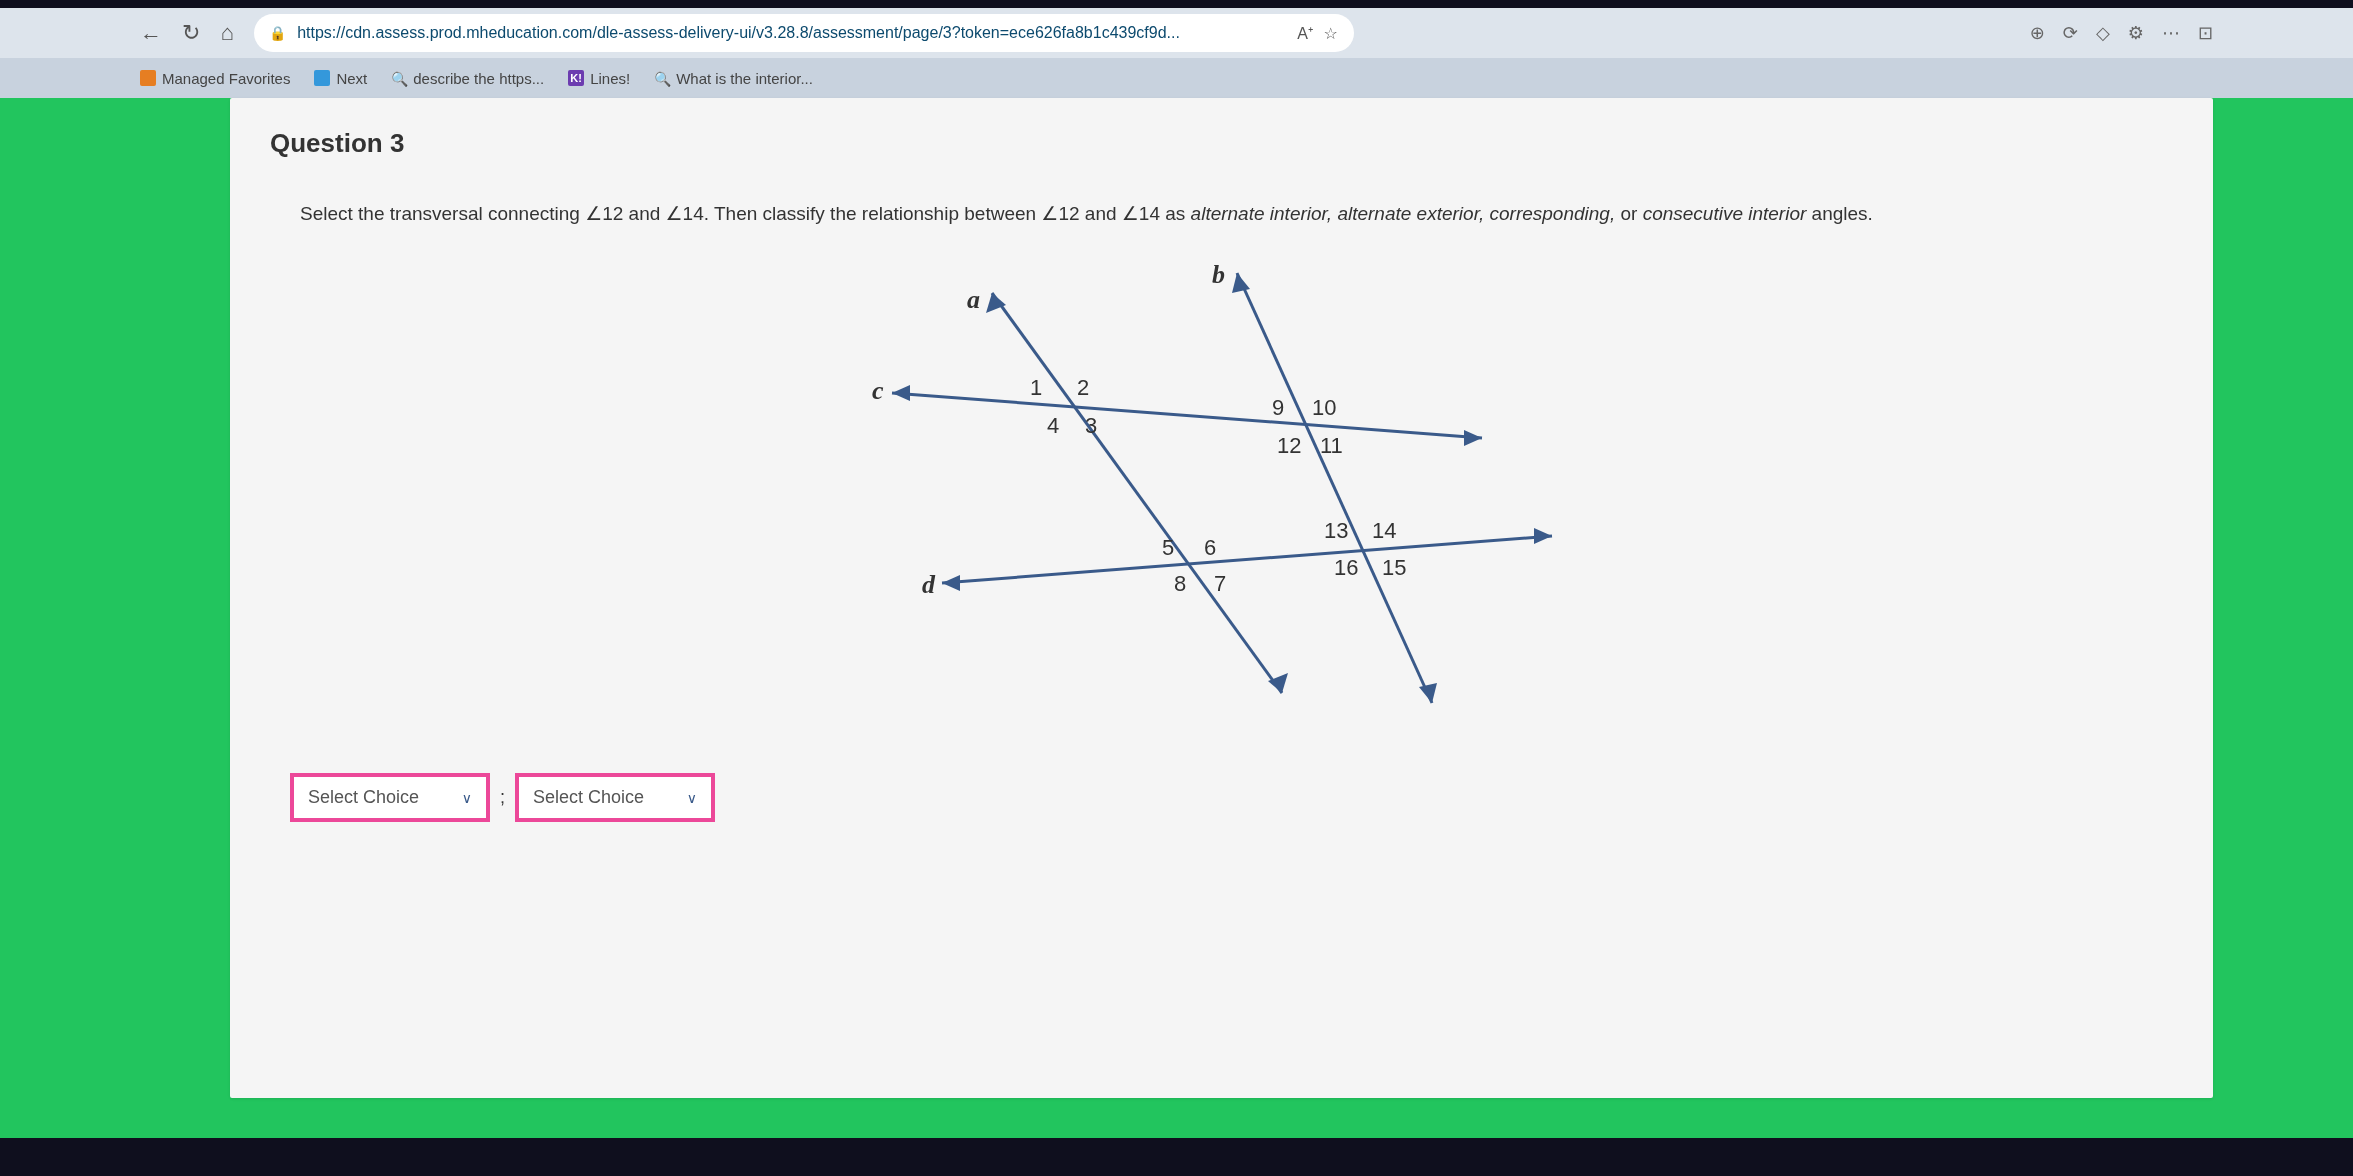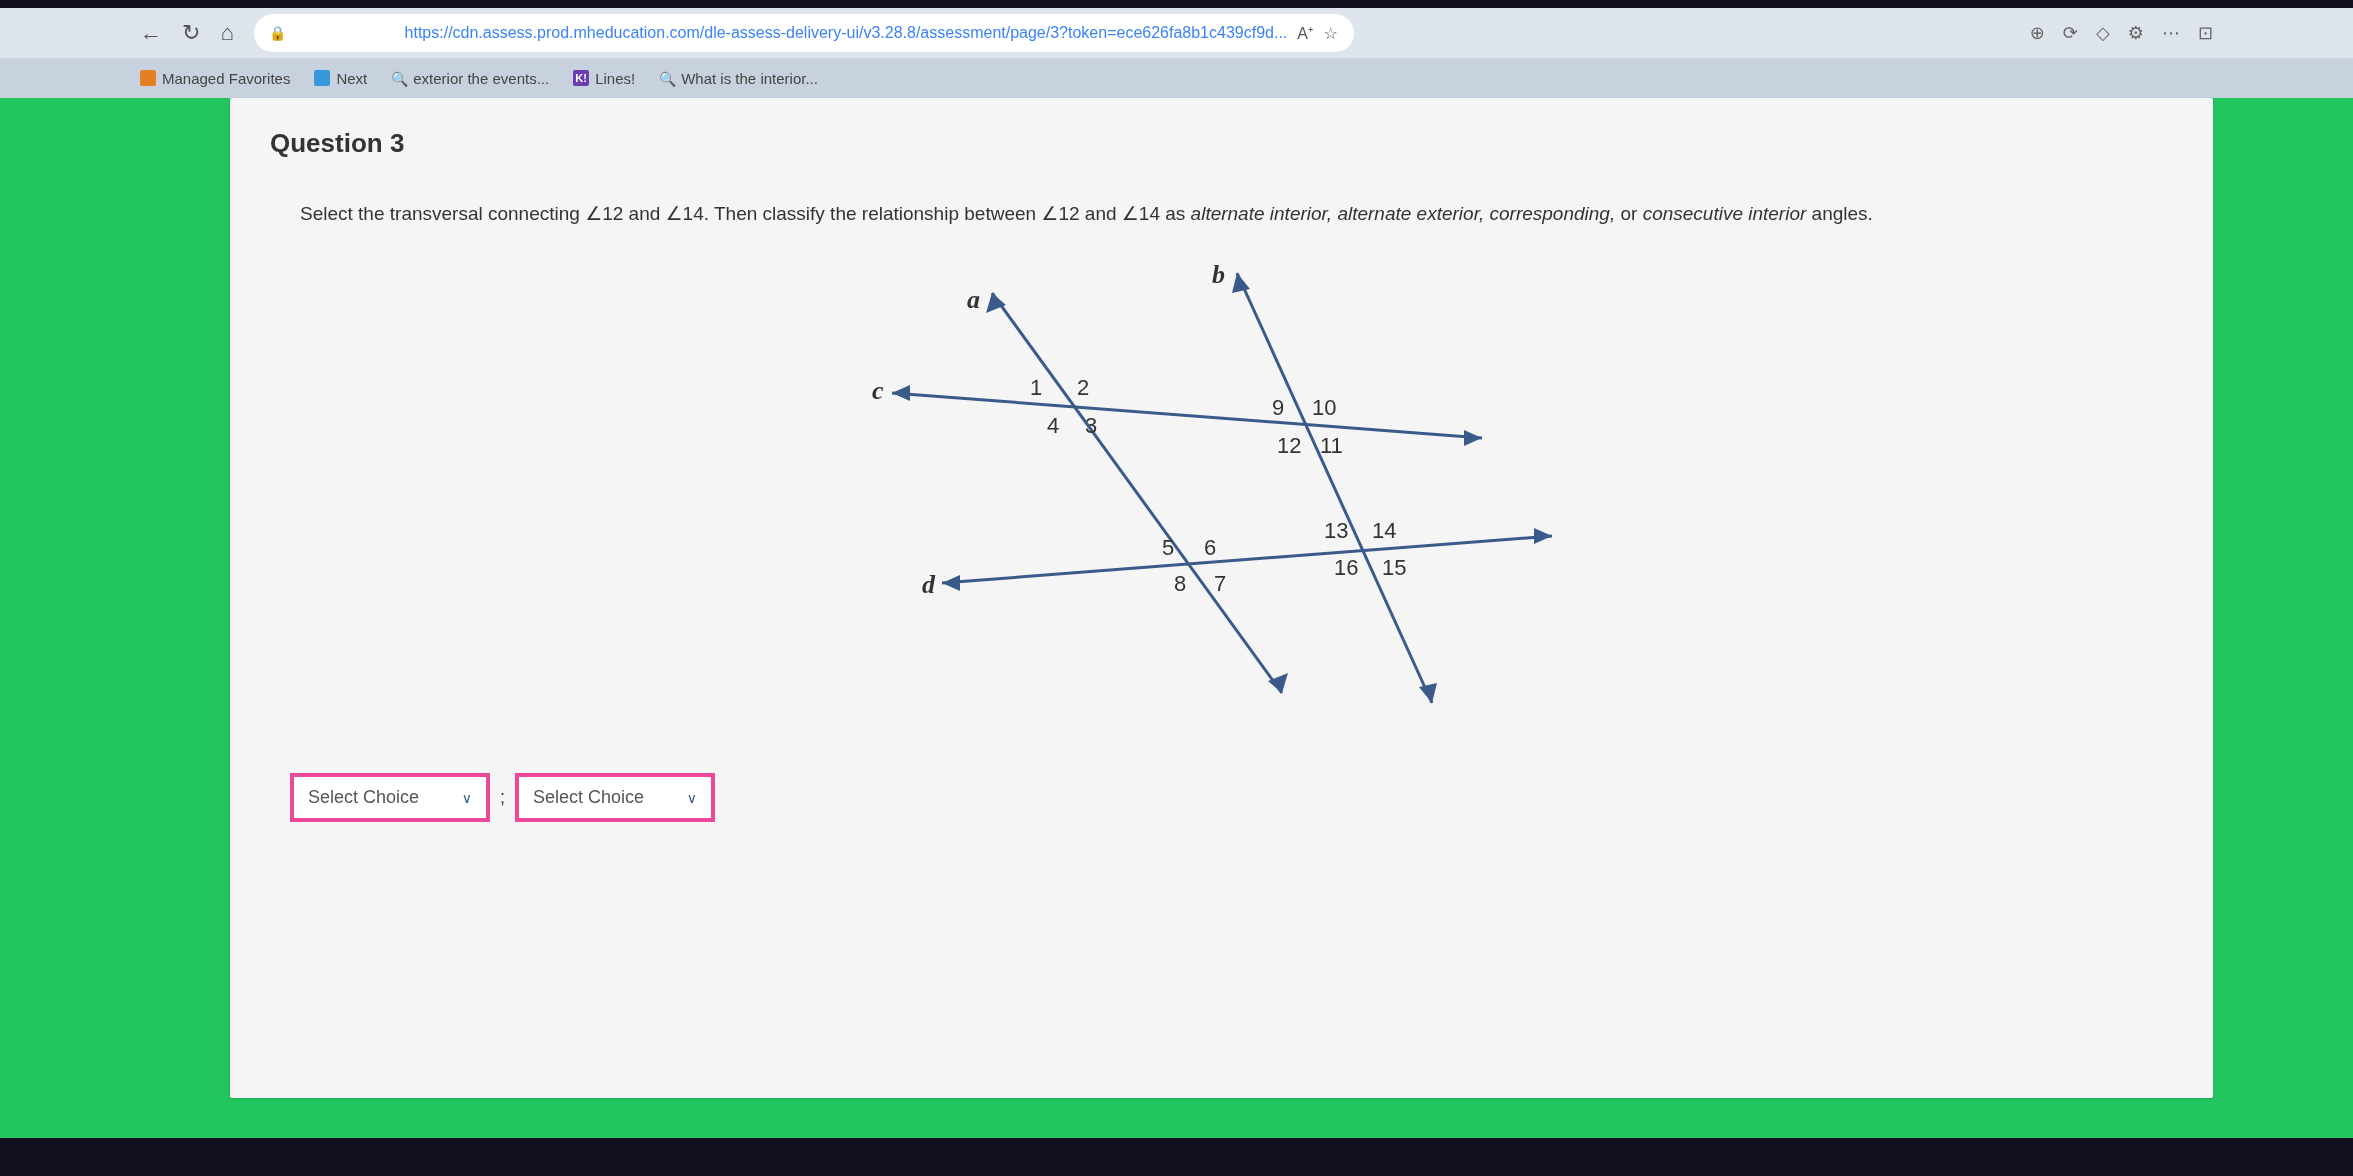--- a/index.html
+++ b/index.html
@@ -48,21 +48,21 @@
       border-radius: 20px;
       padding: 8px 16px;
       display: flex;
       align-items: center;
       gap: 10px;
       color: #555;
       font-size: 16px;
       max-width: 1100px;
     }
     .lock-icon { font-size: 14px; }
-    .url { color: #3b82f6; flex: 1; overflow: hidden; white-space: nowrap; text-align: right; }
+    .url { color: #0c4a6e; flex: 1; overflow: hidden; white-space: nowrap; }
     .addr-icons { display: flex; gap: 18px; font-size: 18px; color: #666; margin-left: auto; }
     .bookmarks-row {
       display: flex;
       align-items: center;
       gap: 24px;
       padding: 12px 140px;
       background: #c8d2de;
       height: 40px;
       font-size: 15px;
       color: #444;
@@ -162,21 +162,21 @@
     <div class="bookmark">
       <span class="bm-icon orange"></span>
       <span>Managed Favorites</span>
     </div>
     <div class="bookmark">
       <span class="bm-icon blue"></span>
       <span>Next</span>
     </div>
     <div class="bookmark">
       <span class="bm-icon search"></span>
-      <span>exterior the events...</span>
+      <span>describe the https...</span>
     </div>
     <div class="bookmark">
       <span class="bm-icon purple">K!</span>
       <span>Lines!</span>
     </div>
     <div class="bookmark">
       <span class="bm-icon search"></span>
       <span>What is the interior...</span>
     </div>
   </div>

